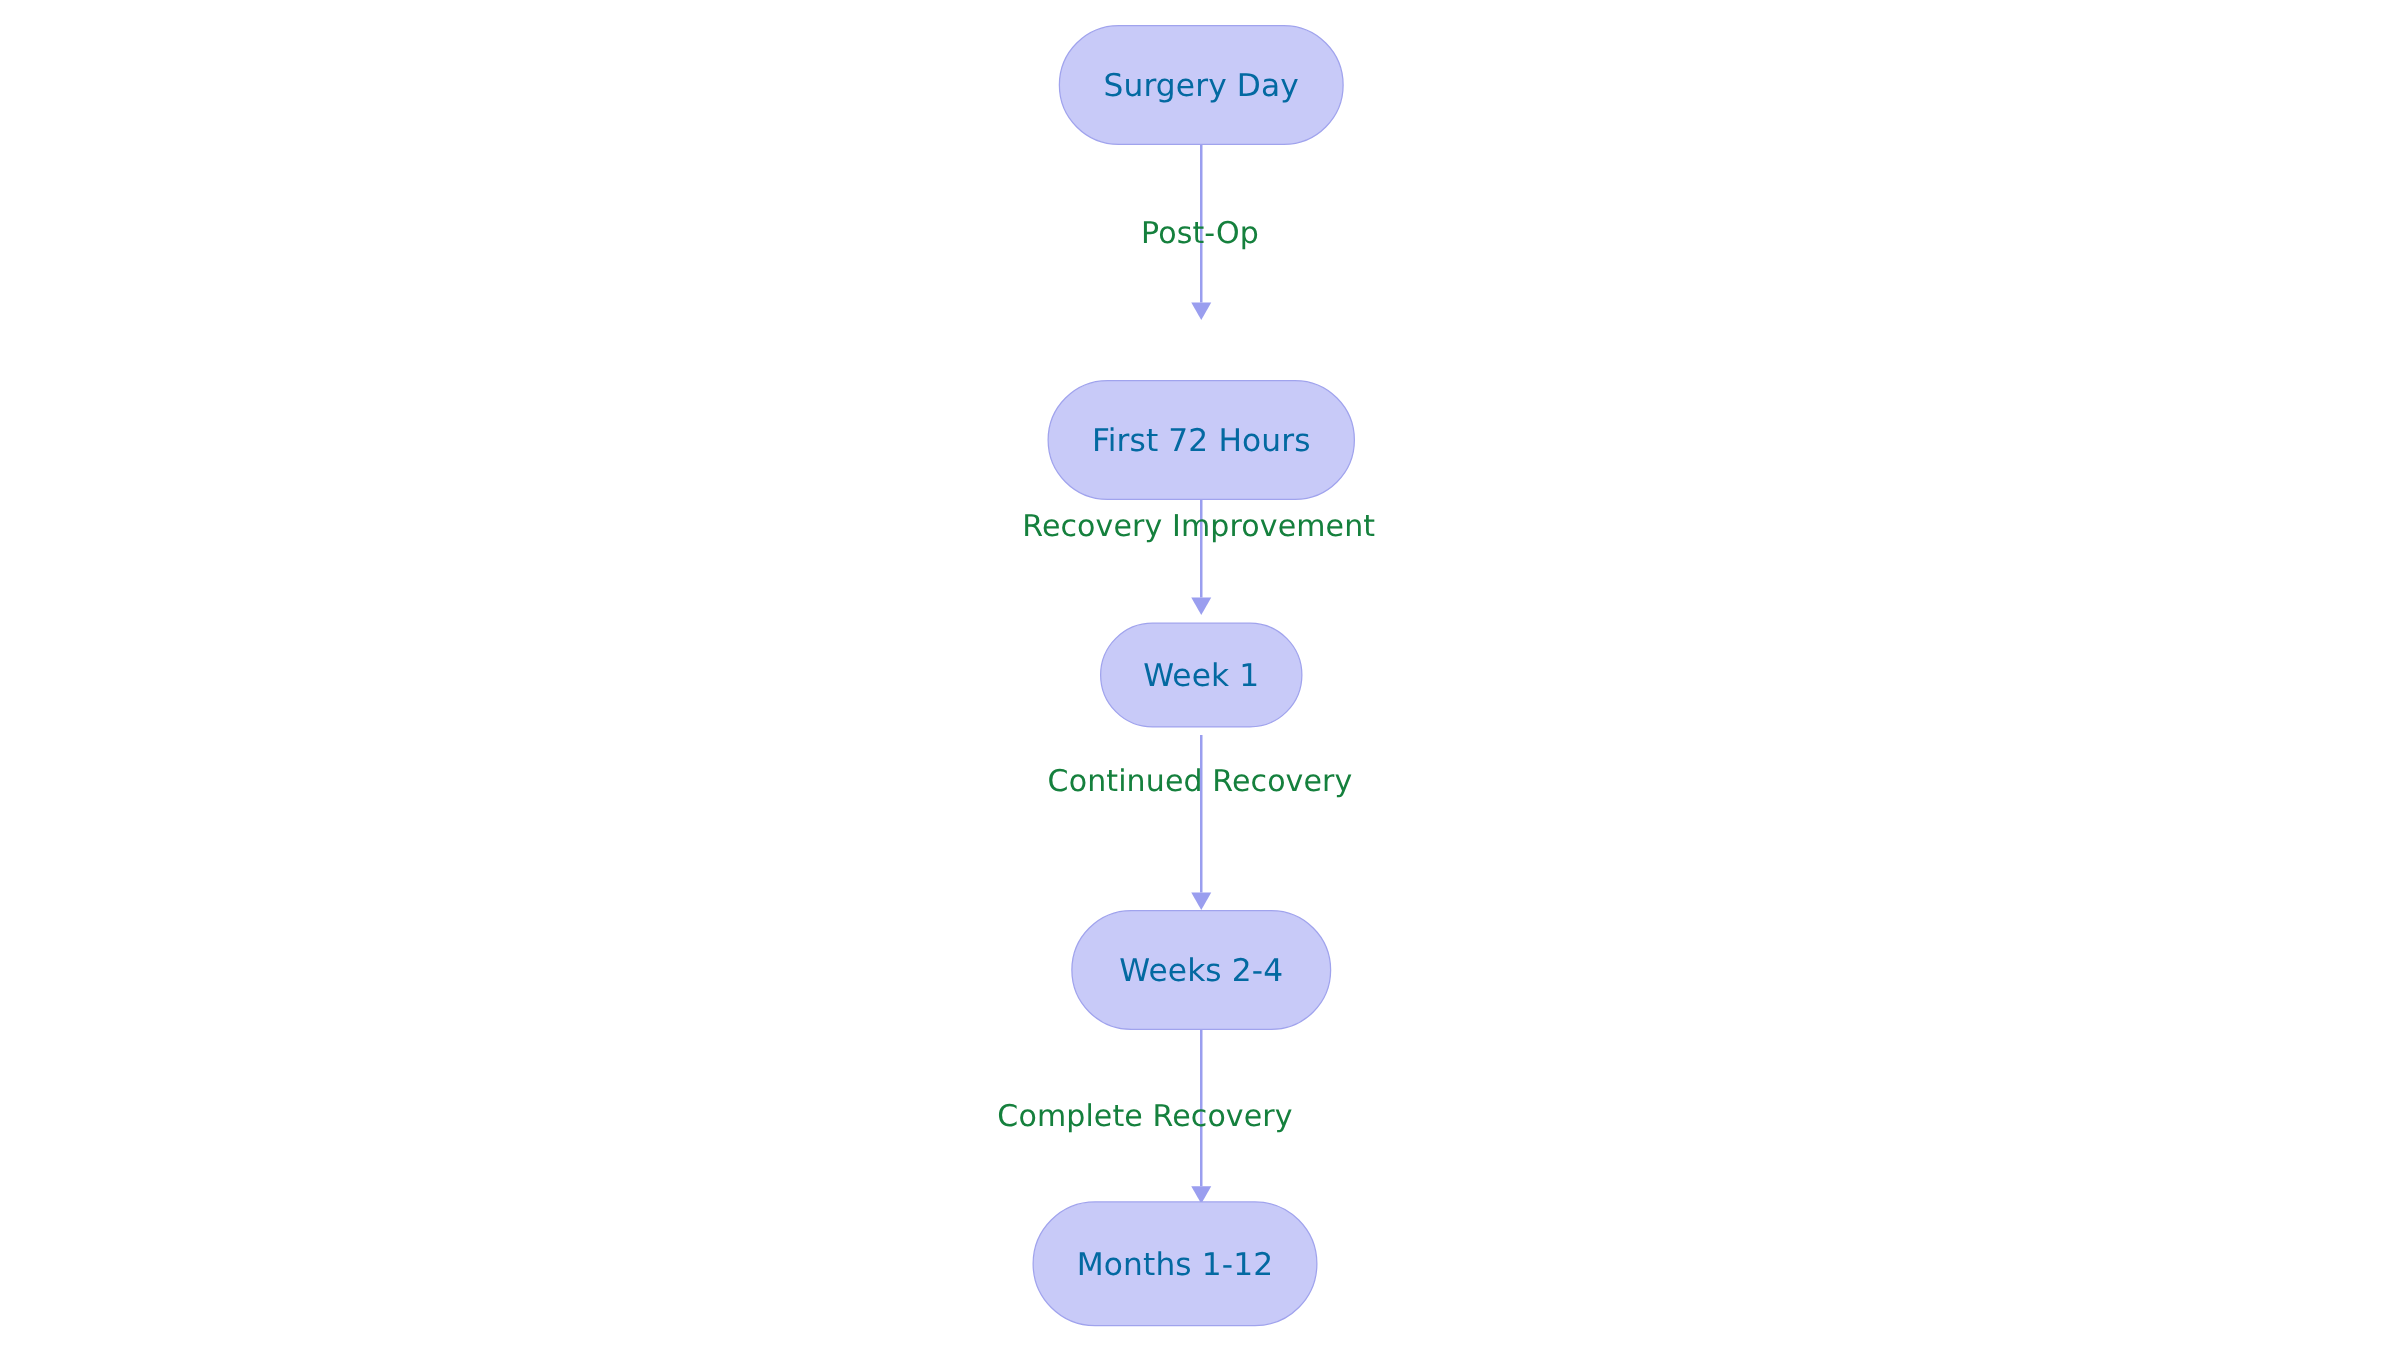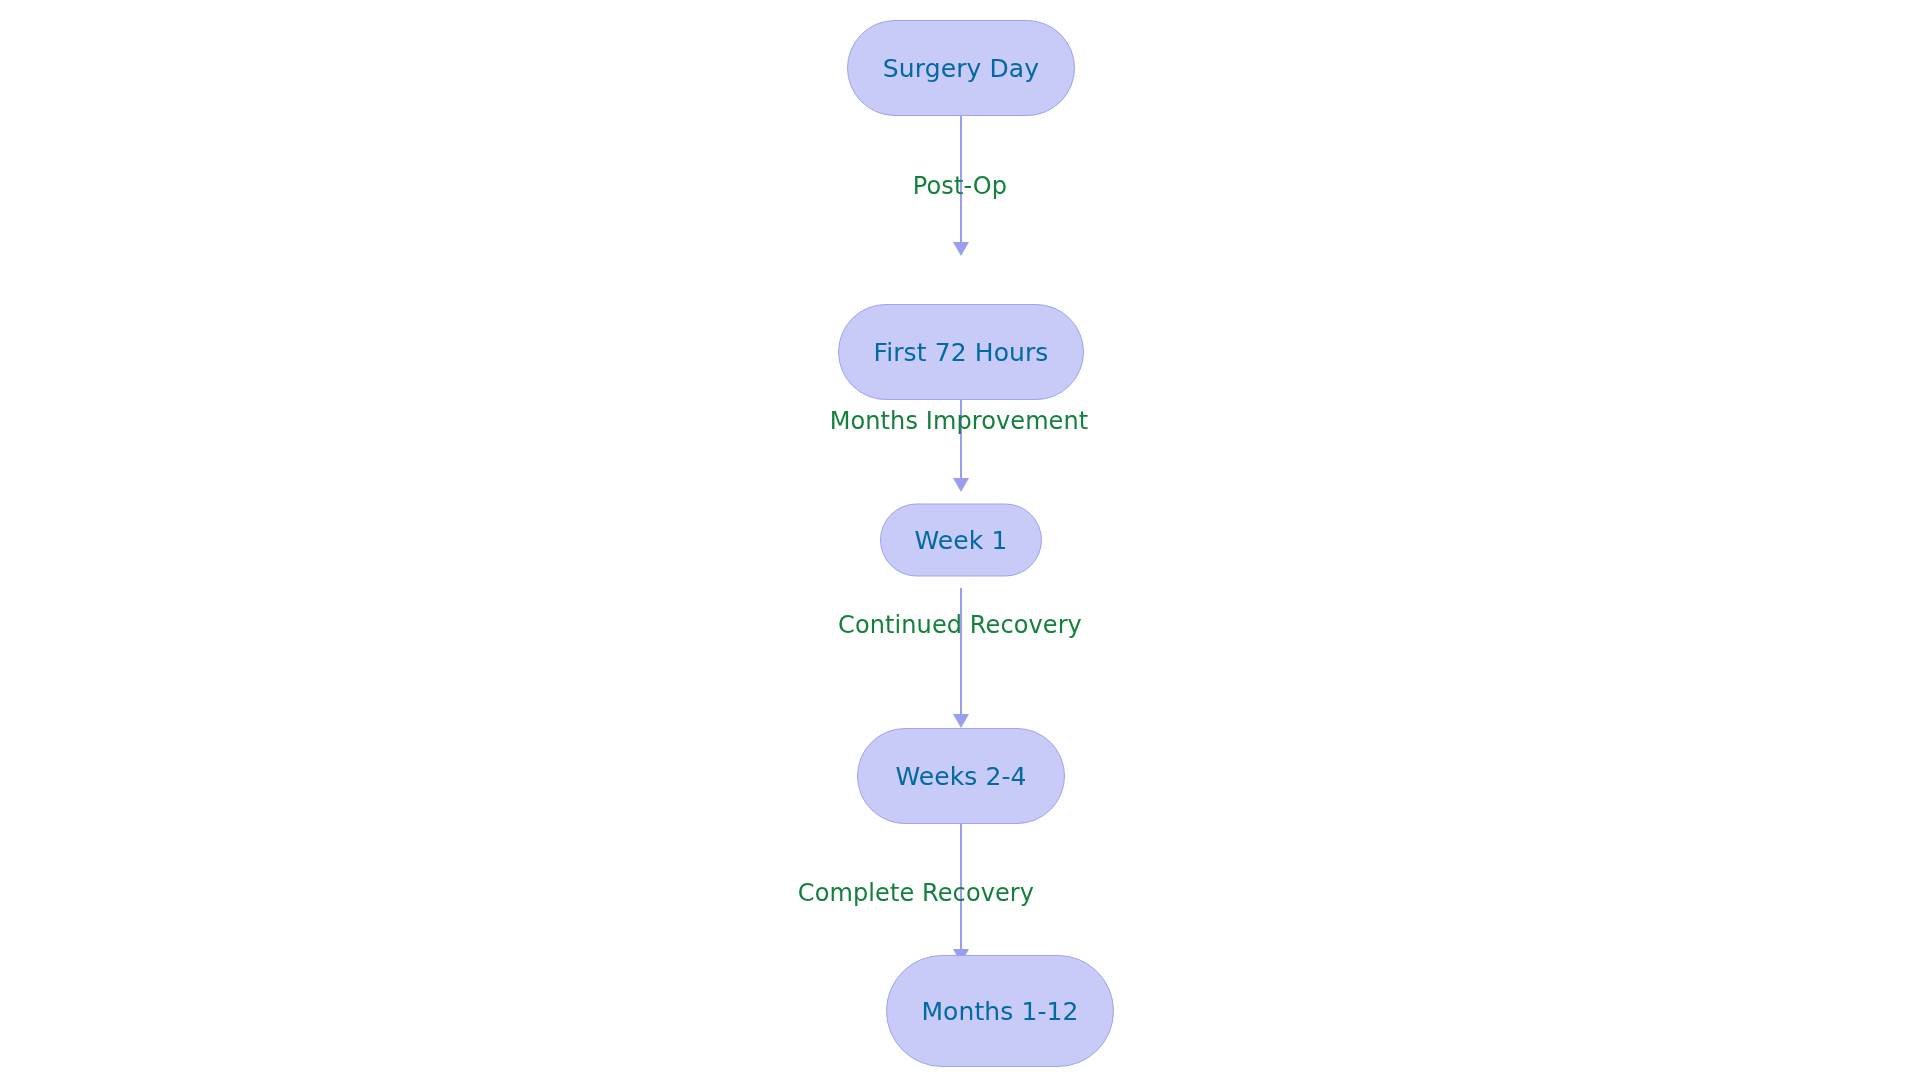--- a/index.html
+++ b/index.html
@@ -76,43 +76,43 @@
 <body>
 
 <div id="flowchart">
 
   <div class="edge-line" style="left:961px; top:116px; height:126px;"></div>
   <div class="edge-arrow" style="left:961px; top:242px;"></div>
   <div class="edge-label" style="left:960px; top:186px;">Post-Op</div>
 
   <div class="edge-line" style="left:961px; top:352px; height:126px;"></div>
   <div class="edge-arrow" style="left:961px; top:478px;"></div>
-  <div class="edge-label" style="left:959px; top:421px;">Months Improvement</div>
+  <div class="edge-label" style="left:959px; top:421px;">Recovery Improvement</div>
 
   <div class="edge-line" style="left:961px; top:588px; height:126px;"></div>
   <div class="edge-arrow" style="left:961px; top:714px;"></div>
   <div class="edge-label" style="left:960px; top:625px;">Continued Recovery</div>
 
   <div class="edge-line" style="left:961px; top:824px; height:125px;"></div>
   <div class="edge-arrow" style="left:961px; top:949px;"></div>
   <div class="edge-label" style="left:916px; top:893px;text-align:right;">Complete Recovery</div>
 
   <div class="node" style="left:961px; top:68px; width:228px; height:96px;">
     <span class="node-label">Surgery Day</span>
   </div>
 
   <div class="node" style="left:961px; top:304px; width:246px; height:96px;margin-top:48px;">
     <span class="node-label">First 72 Hours</span>
   </div>
 
-  <div class="node" style="left:961px; top:540px; width:162px; height:73px;">
+  <div class="node" style="left:961px; top:540px; width:162px; height:84px;">
     <span class="node-label">Week 1</span>
   </div>
 
   <div class="node" style="left:961px; top:776px; width:208px; height:96px;align-items:center;">
     <span class="node-label">Weeks 2-4</span>
   </div>
 
-  <div class="node" style="left:1000px; top:1011px; width:228px; height:112px;">
+  <div class="node" style="left:940px; top:1011px; width:228px; height:100px;">
     <span class="node-label">Months 1-12</span>
   </div>
 
 </div>
 
 </body></html>

